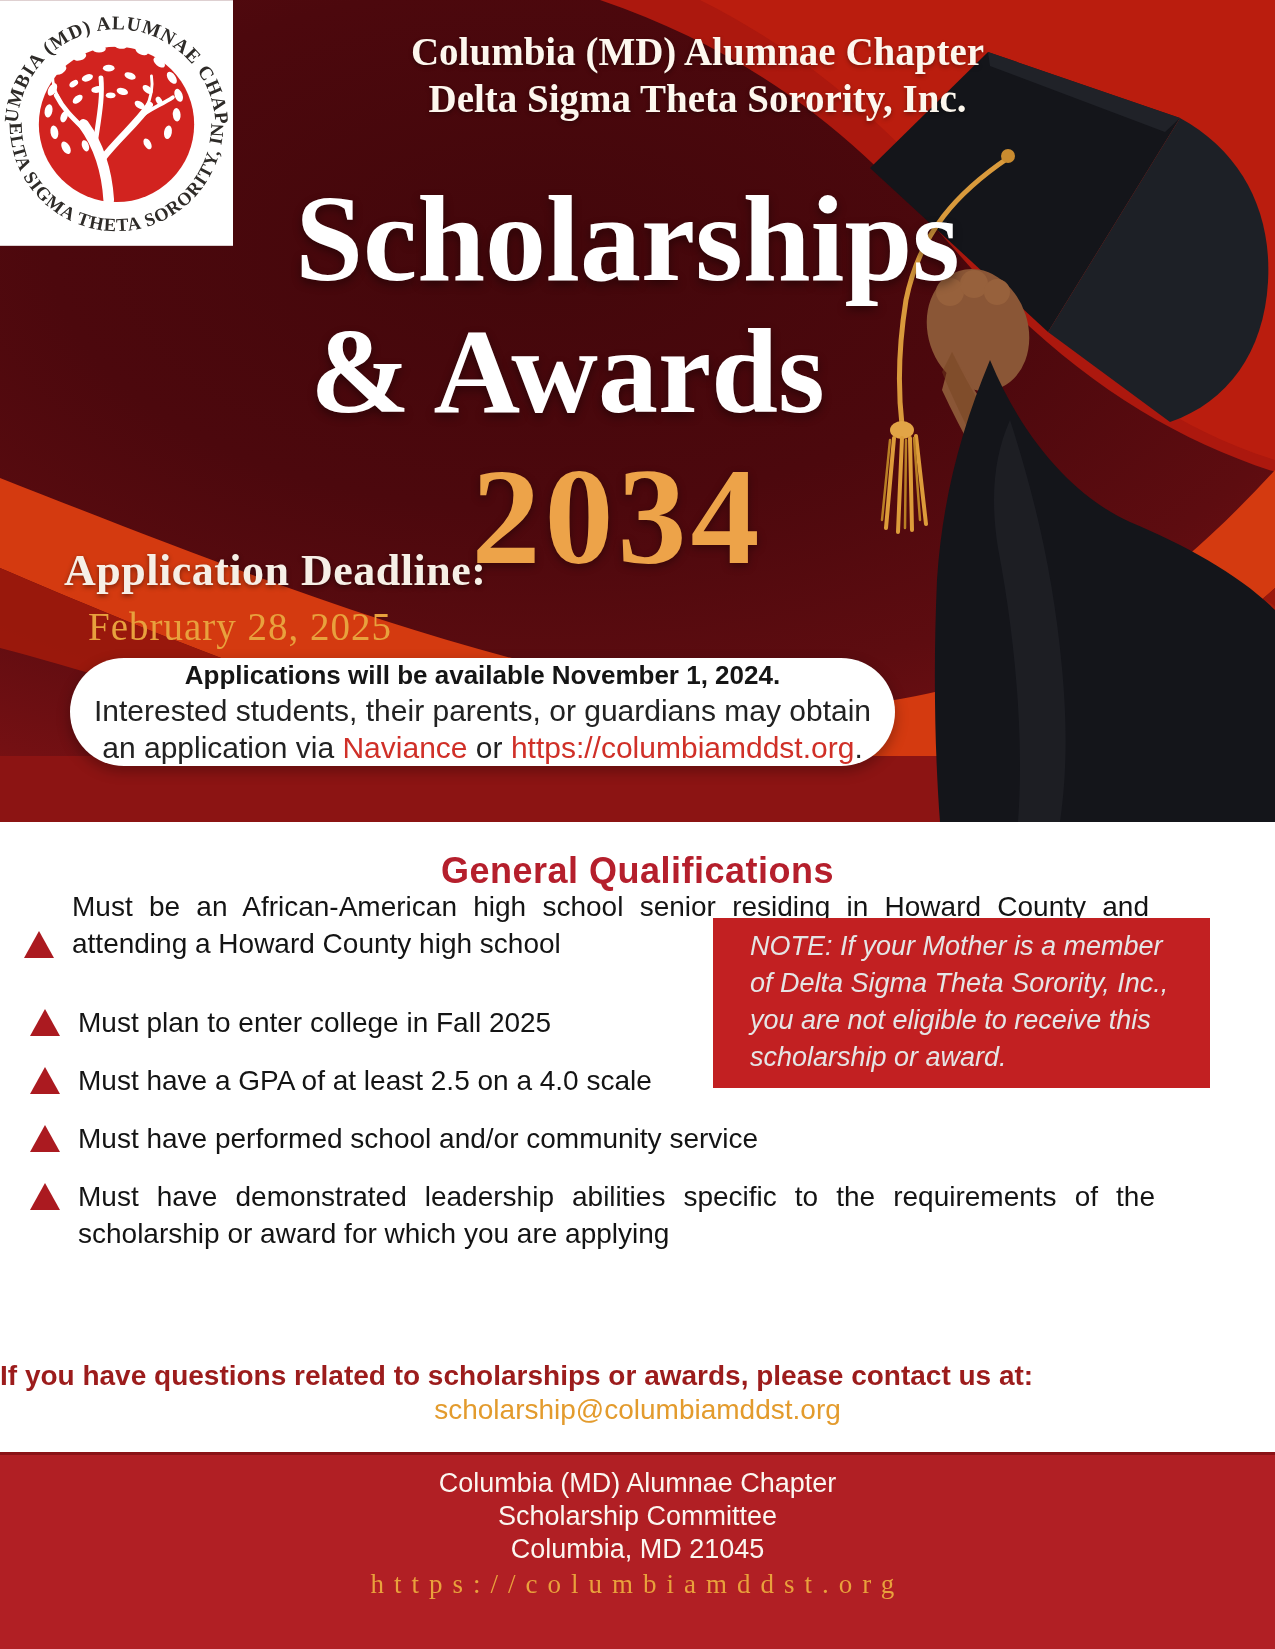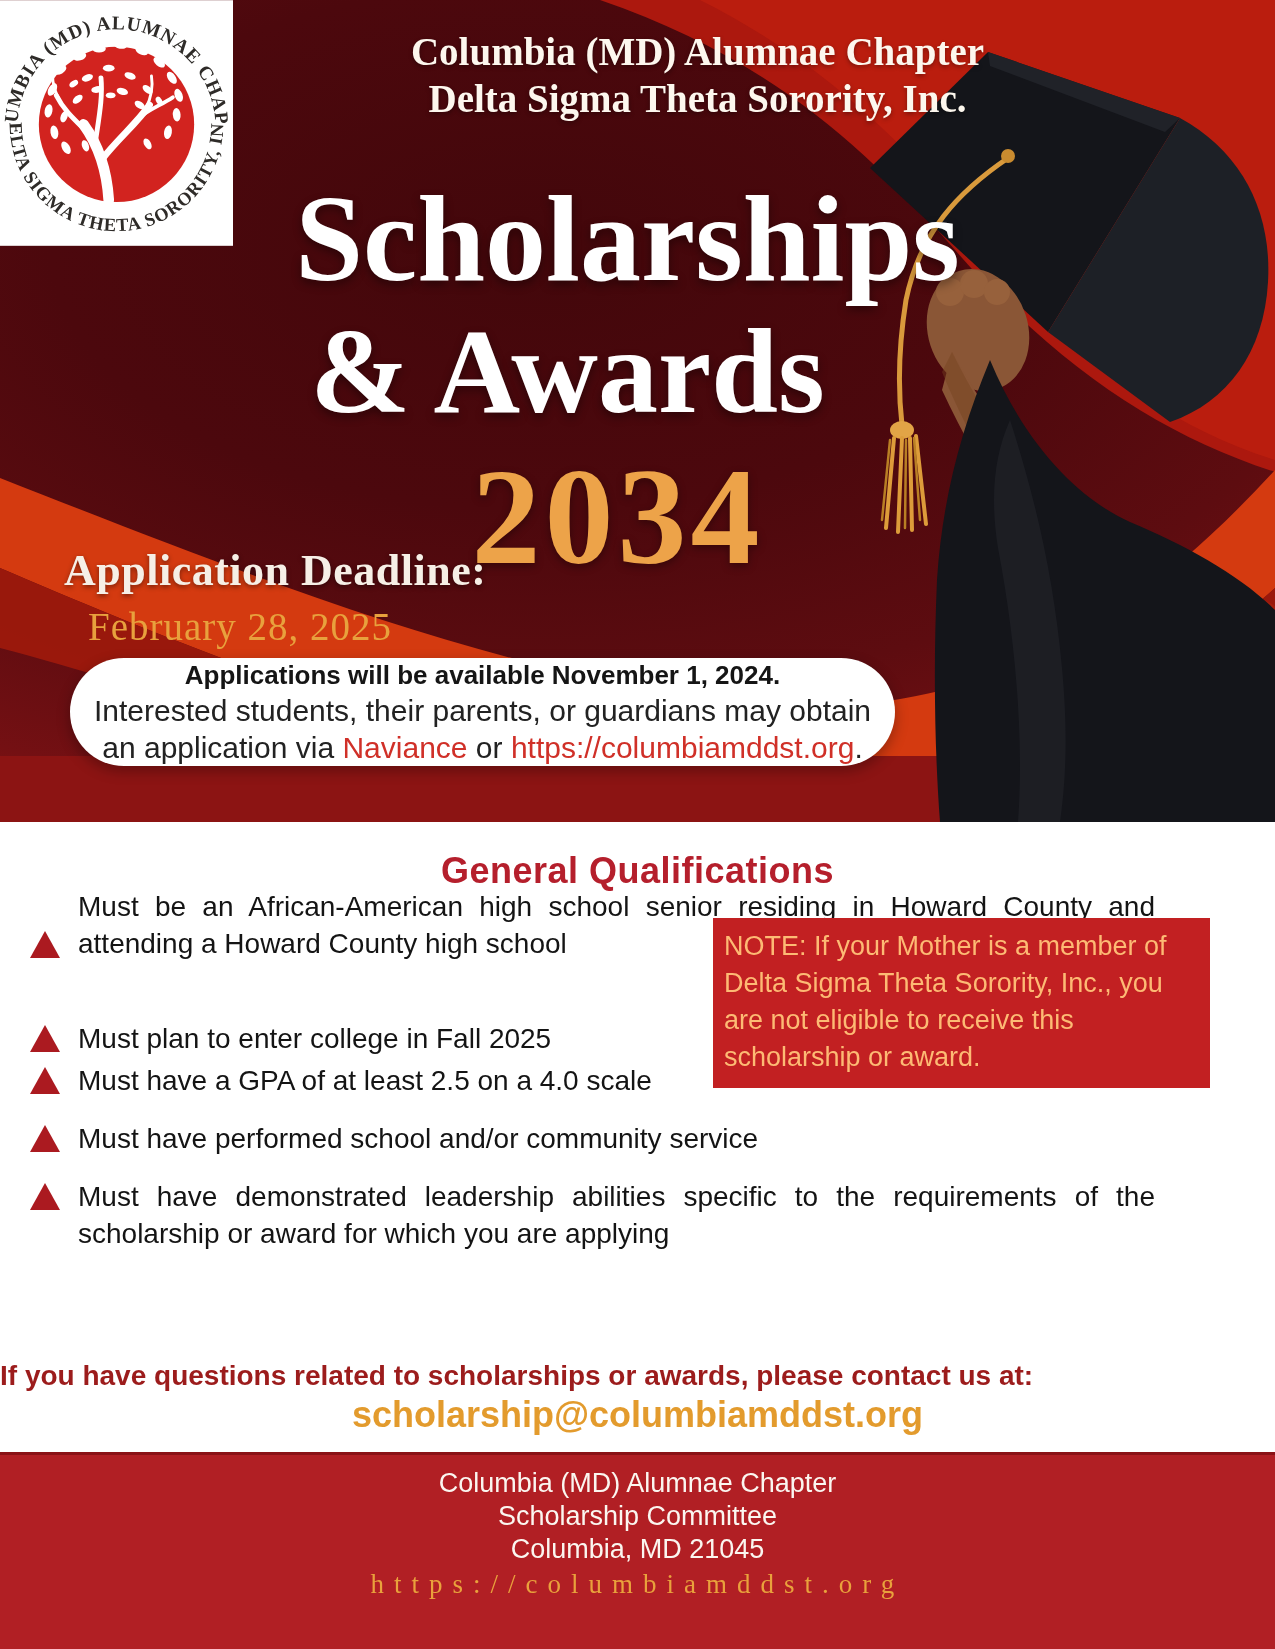--- a/index.html
+++ b/index.html
@@ -73,42 +73,42 @@
     position:absolute;left:0;right:0;top:28px;text-align:center;
     color:#b51f2c;font-size:36px;font-weight:bold;letter-spacing:.5px;
   }
   .bullet{position:absolute;display:flex;gap:18px;}
   .tri{
     width:0;height:0;flex:0 0 auto;
     border-left:15px solid transparent;border-right:15px solid transparent;
     border-bottom:27px solid #ab1a20;
   }
   .bullet .txt{font-size:28px;line-height:37px;color:#141414;}
-  .b1{left:30px;top:66px;width:1125px;align-items:flex-end;justify-content:space-between;}
+  .b1{left:24px;top:66px;width:1125px;align-items:flex-end;justify-content:space-between;}
   .b1 .tri{margin-bottom:4px;}
   .b1 .txt{text-align:justify;}
-  .b2{left:30px;top:198px;width:660px;align-items:flex-start;}
+  .b2{left:30px;top:182px;width:660px;align-items:flex-start;}
   .b3{left:30px;top:240px;width:660px;align-items:flex-start;}
   .b4{left:30px;top:298px;width:820px;align-items:flex-start;}
   .b5{left:30px;top:356px;width:1125px;align-items:flex-start;}
   .b5 .txt{text-align:justify;}
   .b2 .tri,.b3 .tri,.b4 .tri,.b5 .tri{margin-top:5px;}
   .note-box{
     position:absolute;left:713px;top:96px;width:497px;height:170px;
-    background:#c22022;color:#fdba74;
-    font-size:27px;line-height:37px;
-    padding:10px 11px;box-sizing:border-box;
+    background:#c22022;color:#e5e5e5;
+    font-style:italic;font-size:27px;line-height:37px;
+    padding:10px 37px;box-sizing:border-box;
   }
   .contact-1{
     position:absolute;left:0;right:0;top:538px;text-align:left;
     color:#9c1c1c;font-weight:bold;font-size:28px;
   }
   .contact-2{
     position:absolute;left:0;right:0;top:572px;text-align:center;
-    color:#e39b2d;font-weight:bold;font-size:36px;
+    color:#e39b2d;font-weight:normal;font-size:28px;
   }
   .contact-2 a{color:#e39b2d;text-decoration:none;}
   
   .footer{
     position:absolute;left:0;top:1452px;width:1275px;height:197px;
     background:#b11f24;border-top:3px solid #8a1216;
     text-align:center;color:#fbf6f0;
   }
   .footer .f-line{font-size:27px;line-height:33px;}
   .footer .f-line:first-child{margin-top:12px;}

